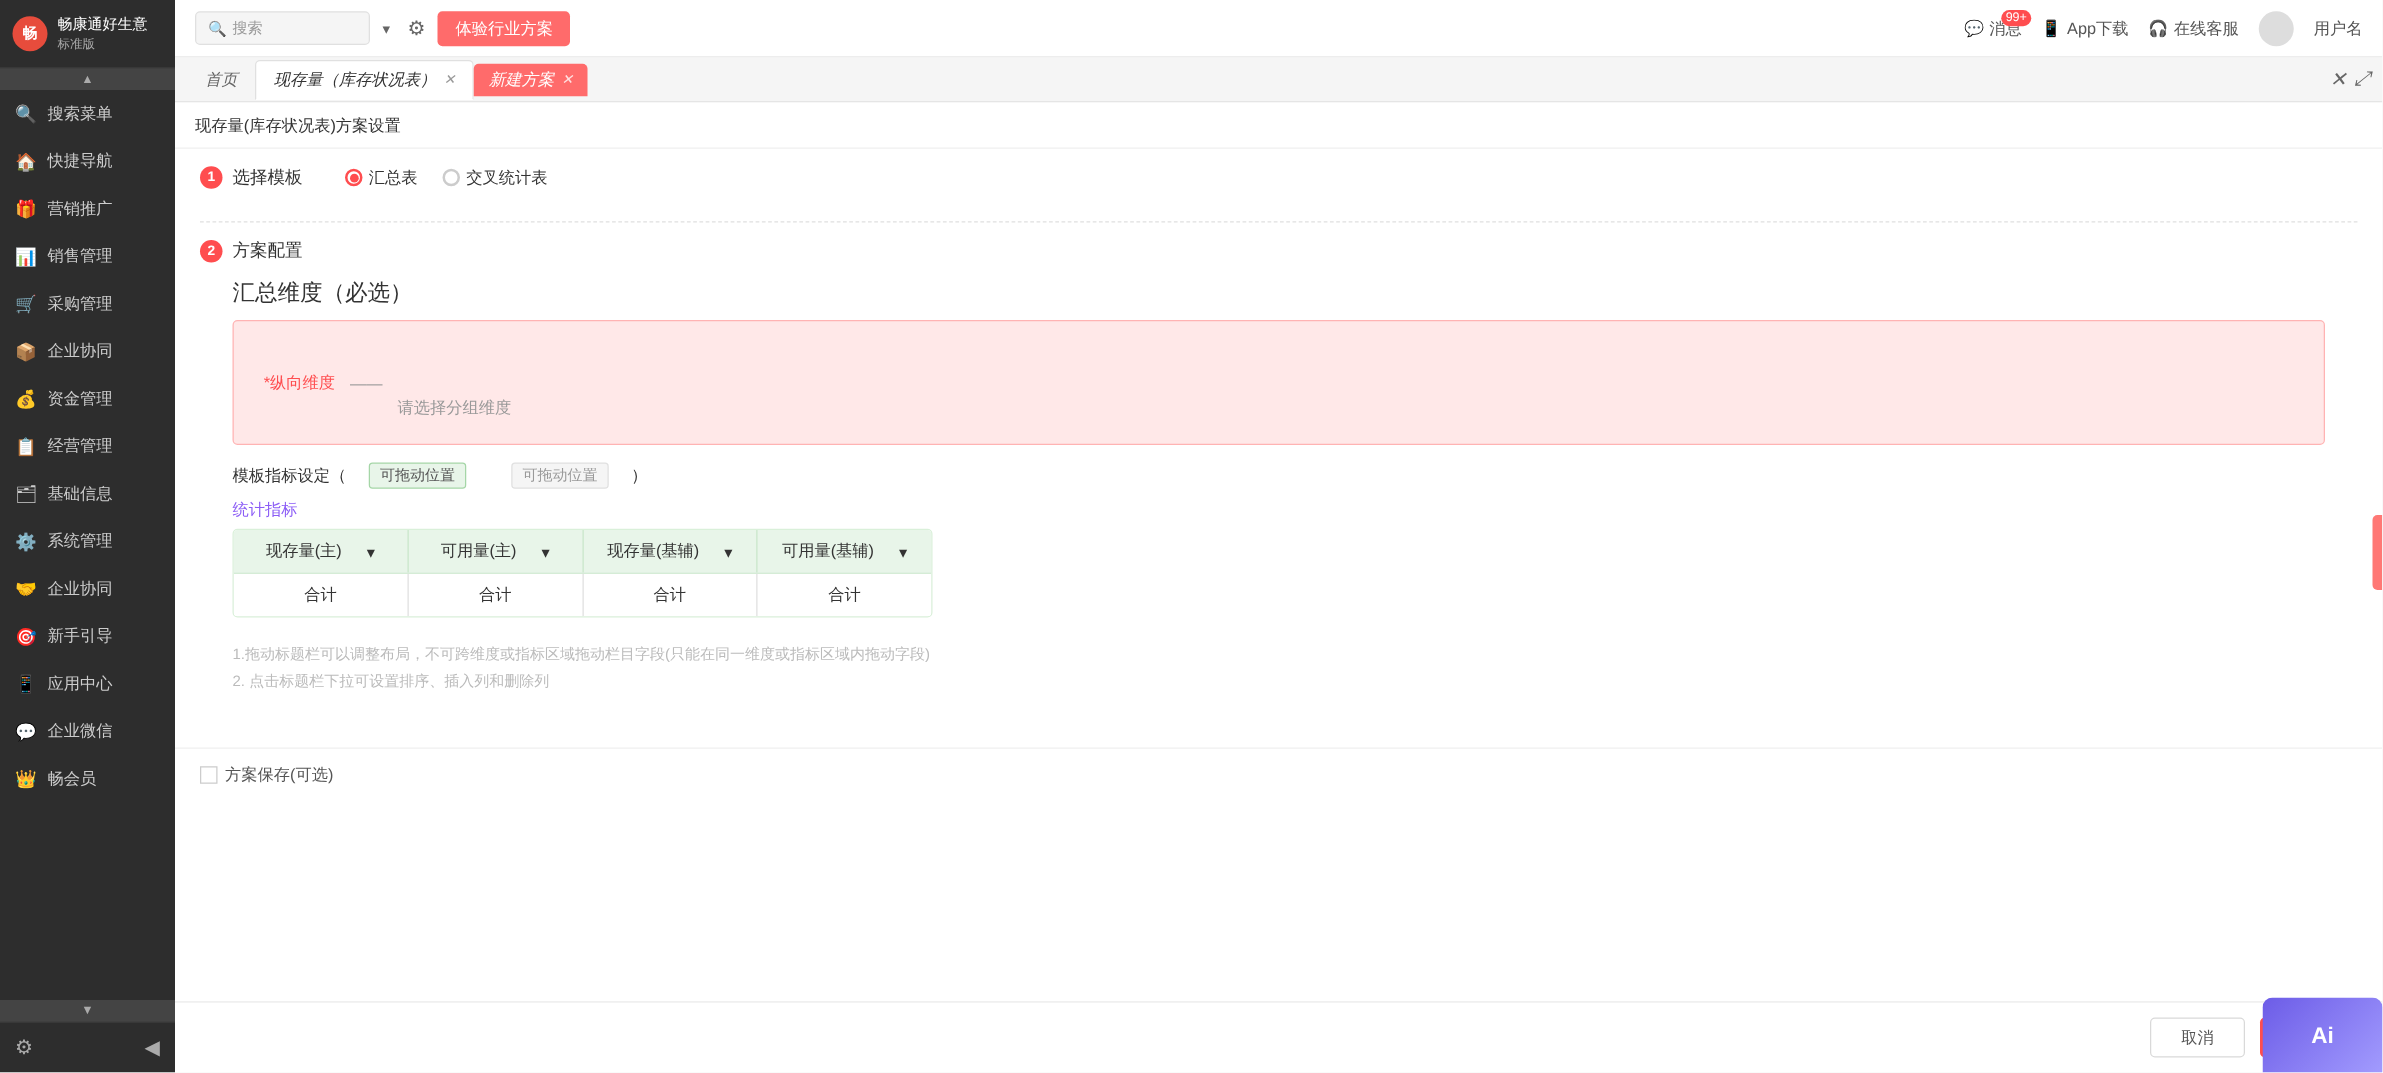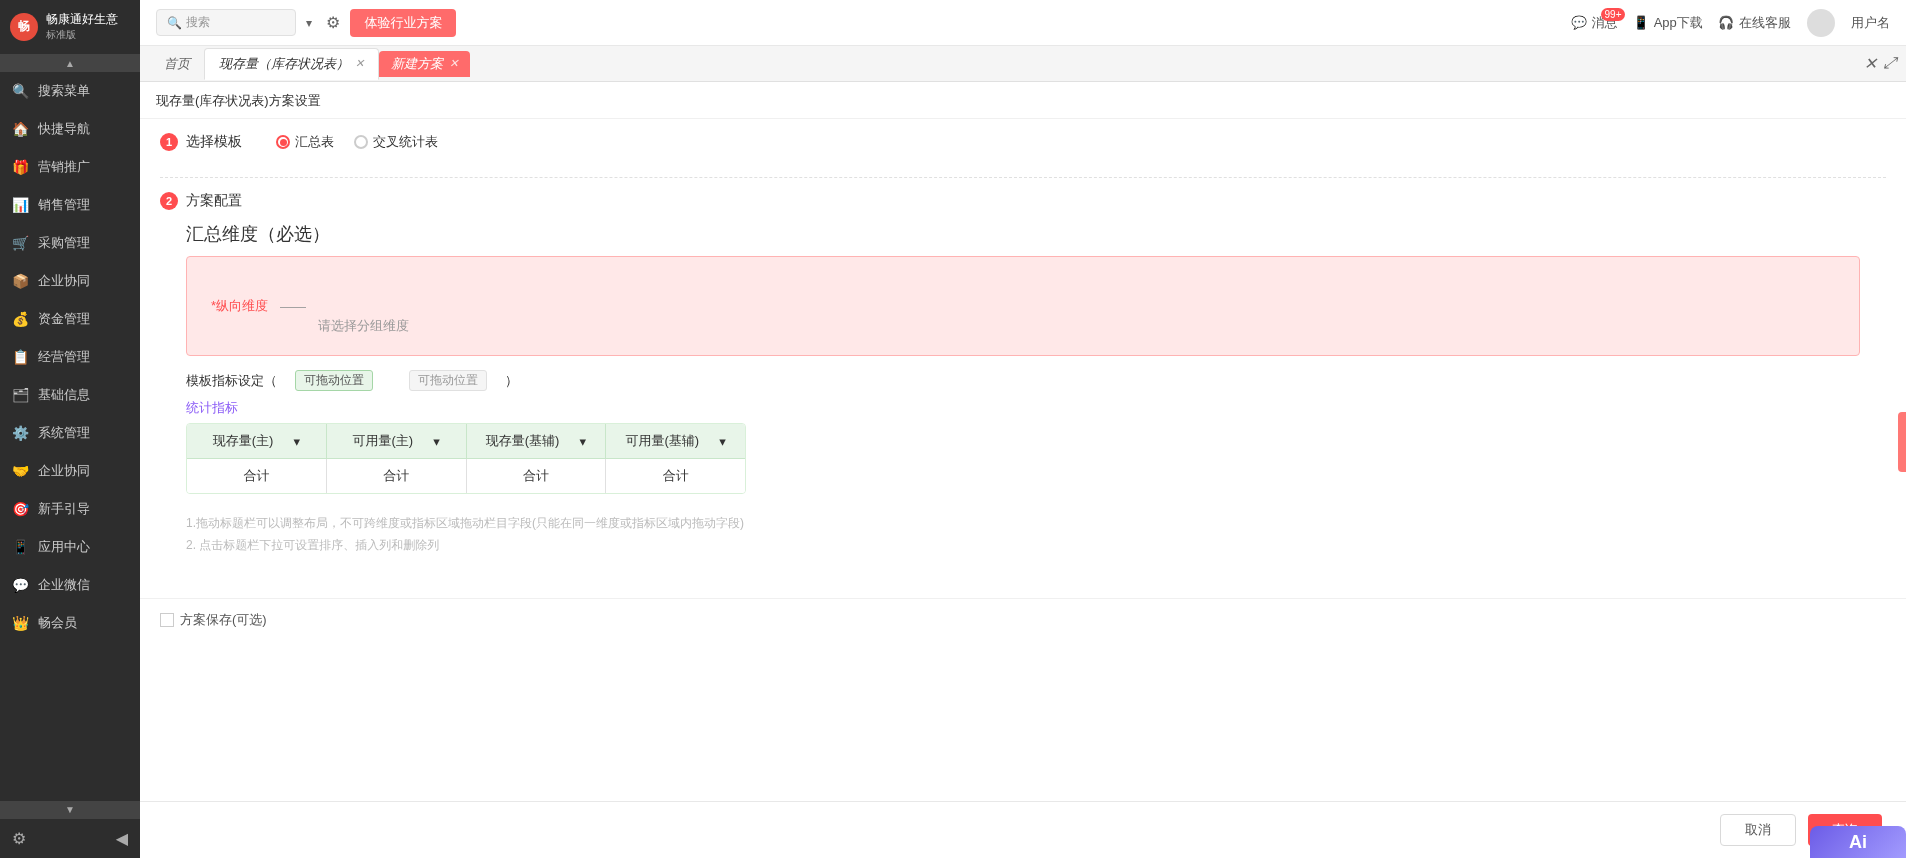--- a/index.html
+++ b/index.html
@@ -332,21 +332,21 @@
       background: #ff7875;
       border-radius: 4px 0 0 4px;
     }
 
     
     .ai-badge {
       position: fixed;
       bottom: 0;
       right: 0;
       width: 96px;
-      height: 32px;
+      height: 60px;
       background: linear-gradient(135deg, #6c5ce7, #a29bfe);
       border-radius: 8px 8px 0 0;
       display: flex; align-items: center; justify-content: center;
       color: white; font-size: 18px; font-weight: bold;
       cursor: pointer;
     }
   </style>
 </head>
 <body>
 

